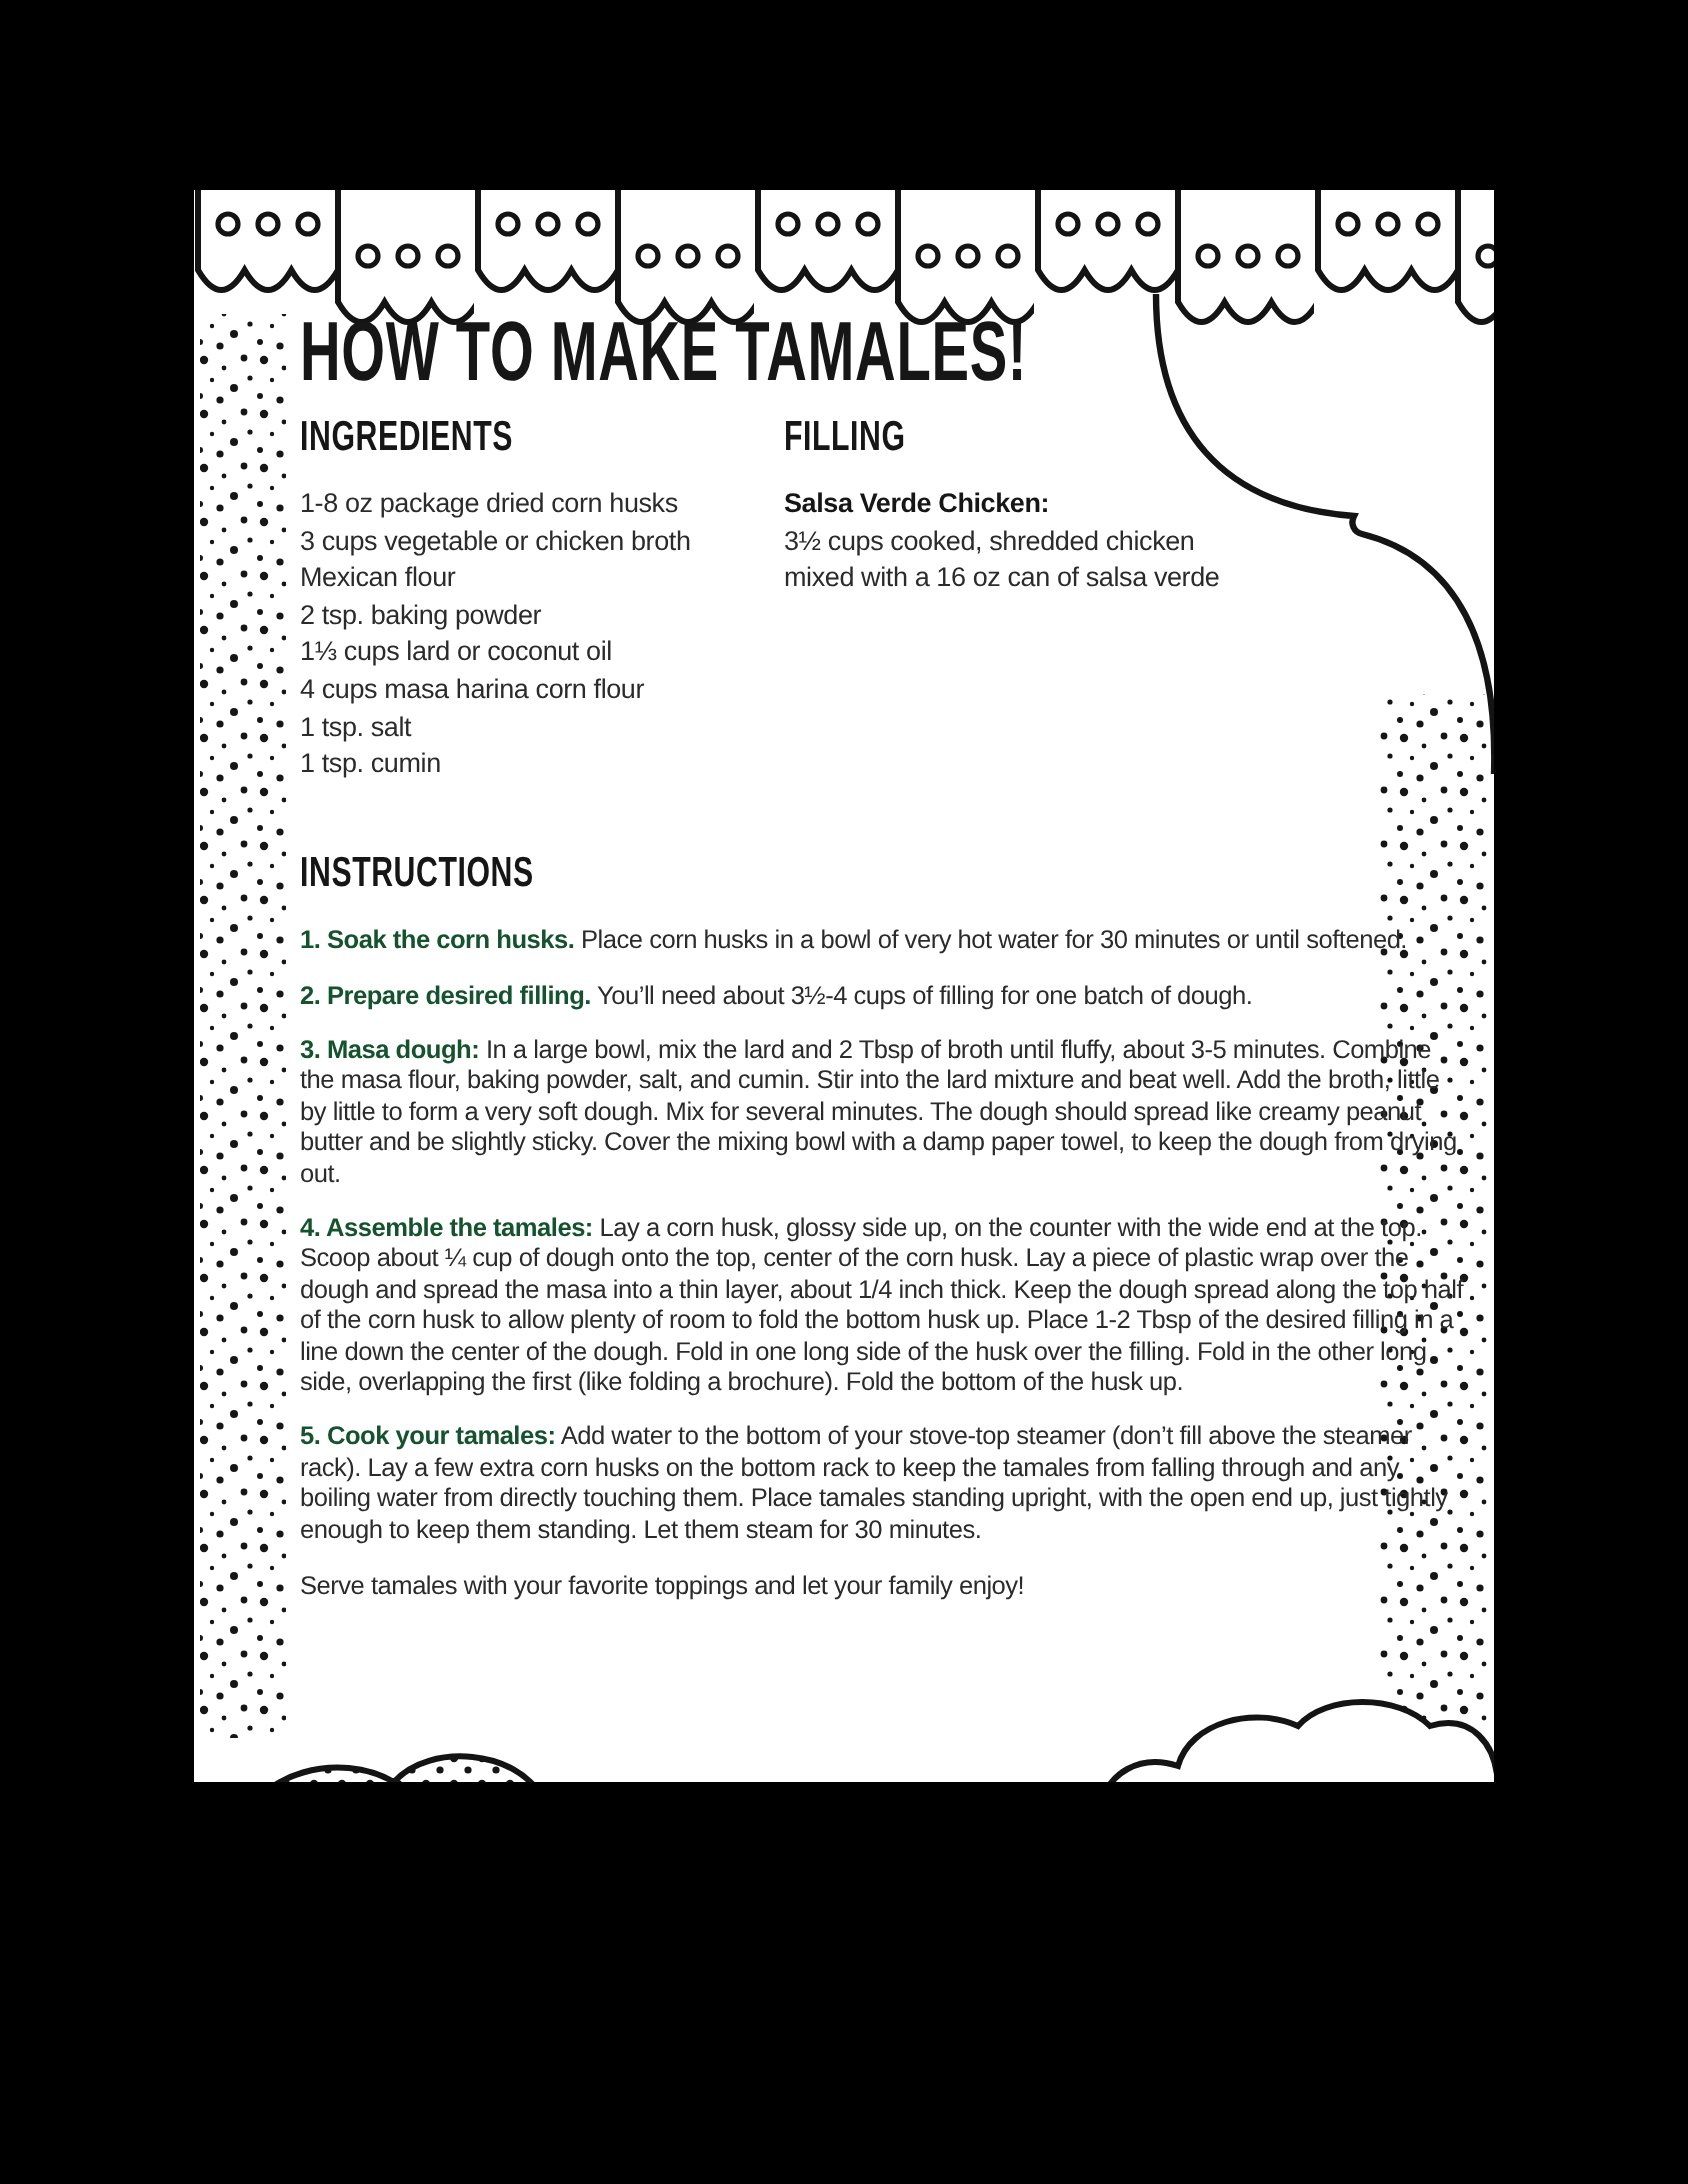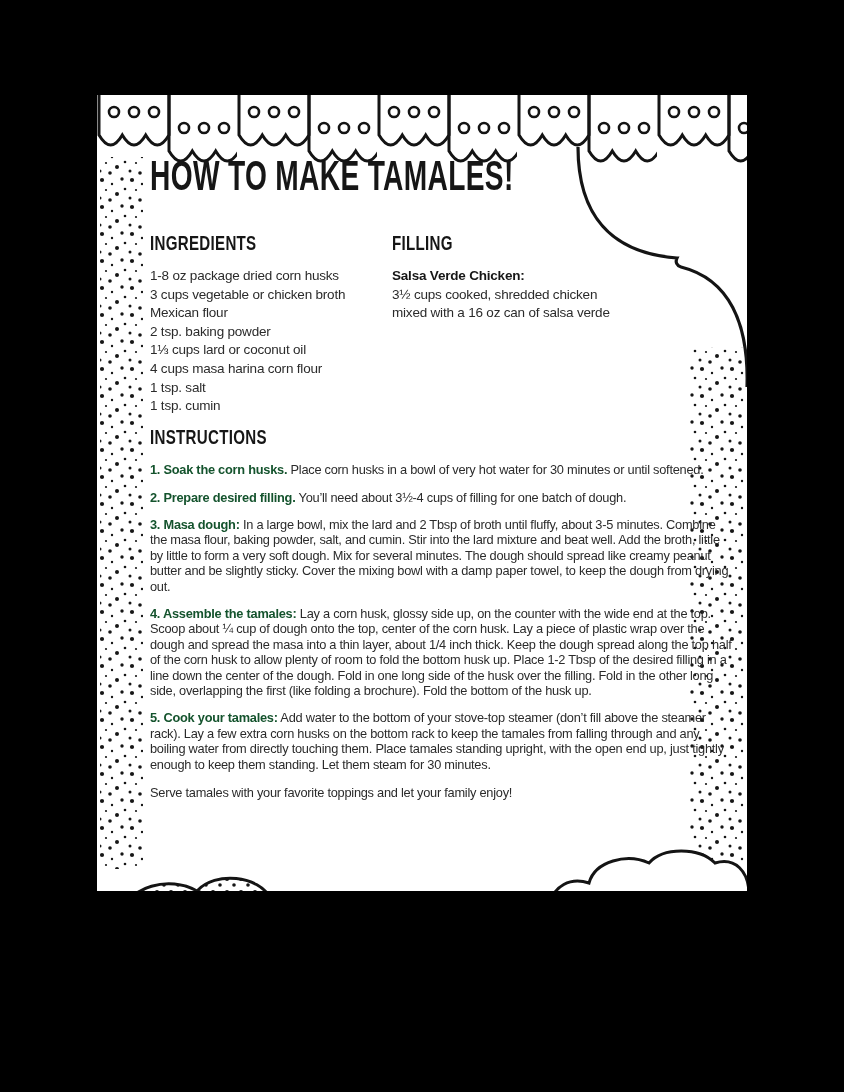--- a/index.html
+++ b/index.html
@@ -19,21 +19,21 @@
     font-size:42px;font-weight:900;line-height:1.1;color:#161616;
     white-space:nowrap;letter-spacing:0.5px;
     transform:scaleX(.67);transform-origin:left center;
   }
   h2.sec{
     margin:0;font-size:21px;font-weight:900;line-height:1.1;color:#161616;
     white-space:nowrap;letter-spacing:0.4px;
     transform:scaleX(.72);transform-origin:left center;
   }
 
-  .columns{position:absolute;left:53px;top:136px;width:560px;display:flex;z-index:1;}
+  .columns{position:absolute;left:53px;top:112px;width:560px;display:flex;z-index:1;}
   .col-ing{width:242px;flex:0 0 242px;}
   .col-fill{flex:1;}
   .ing-list{margin-top:13px;}
   .ing-item{font-size:13.5px;line-height:18.6px;letter-spacing:-0.2px;color:#2b2b2b;}
   .fill-groups{margin-top:13px;}
   .fill-group + .fill-group{margin-top:10px;}
   .fill-label{font-size:13.5px;line-height:18.6px;font-weight:bold;color:#161616;letter-spacing:-0.2px;}
   .fill-text{font-size:13.5px;line-height:18.6px;letter-spacing:-0.2px;color:#2b2b2b;width:230px;}
 
   .instructions{position:absolute;left:53px;top:330px;width:585px;z-index:1;}

